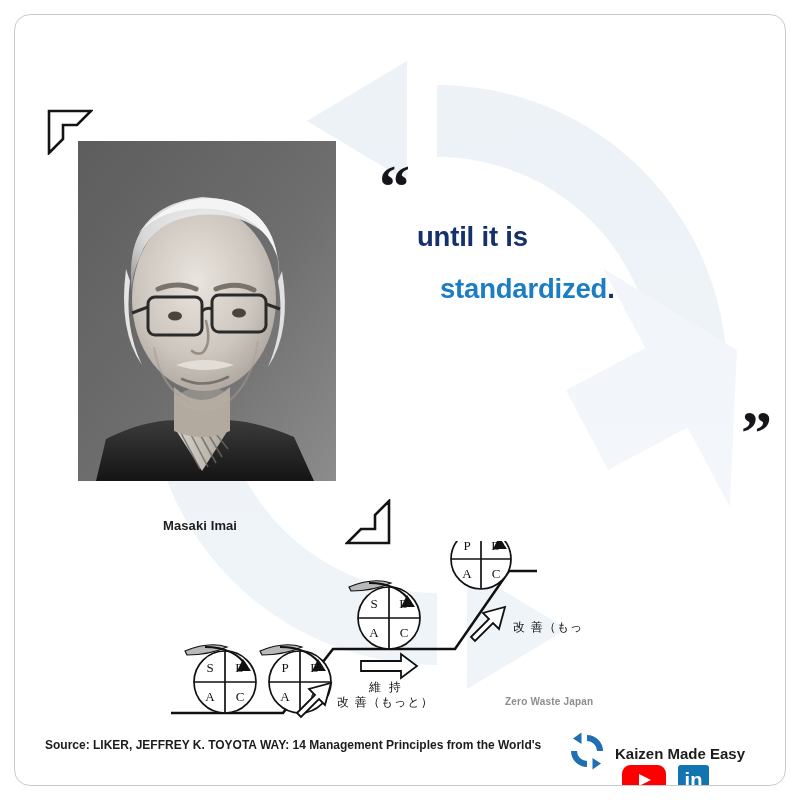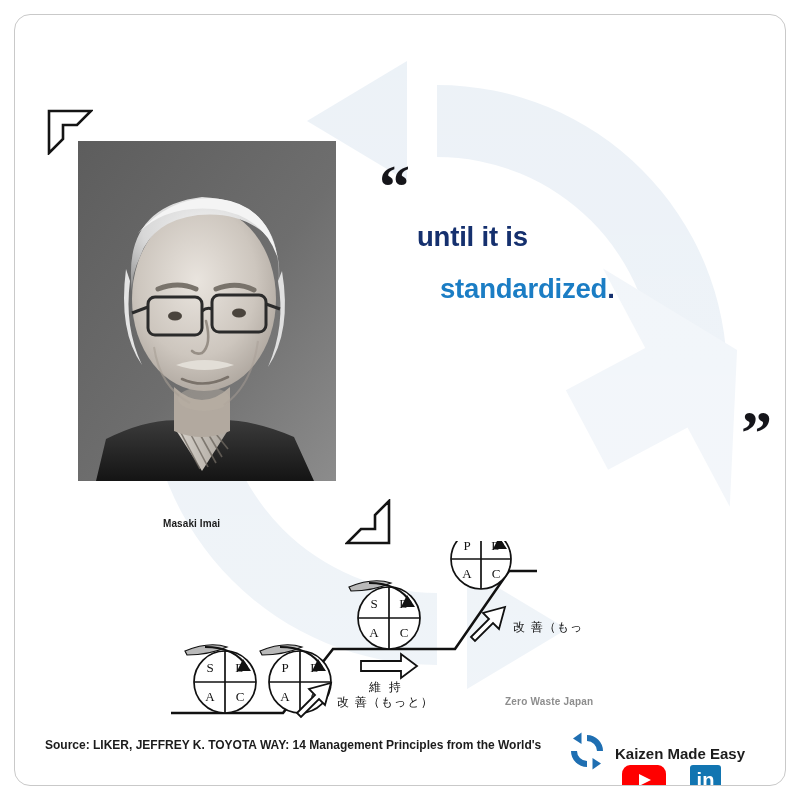--- a/index.html
+++ b/index.html
@@ -65,21 +65,21 @@
     top: 0;
     width: 258px;
     height: 340px;
     display: block;
   }
 
   .person-name {
     position: absolute;
     left: 148px;
     top: 503px;
-    font-size: 10px;
+    font-size: 13px;
     font-weight: bold;
     color: #1c1c1c;
     letter-spacing: 0.1px;
     white-space: nowrap;
   }
 
   
   .quote-open, .quote-close {
     position: absolute;
     font-family: "Liberation Serif", serif;
@@ -165,21 +165,21 @@
     font-weight: bold;
     color: #1c1c1c;
     white-space: nowrap;
   }
   .social-row {
     position: absolute;
     left: 55px;
     top: 34px;
     display: flex;
     align-items: center;
-    gap: 24px;
+    gap: 12px;
     justify-content: space-between;
   }
   .yt {
     width: 44px;
     height: 31px;
     background: #ff0000;
     border-radius: 8px/9px;
     position: relative;
   }
   .yt::after {

